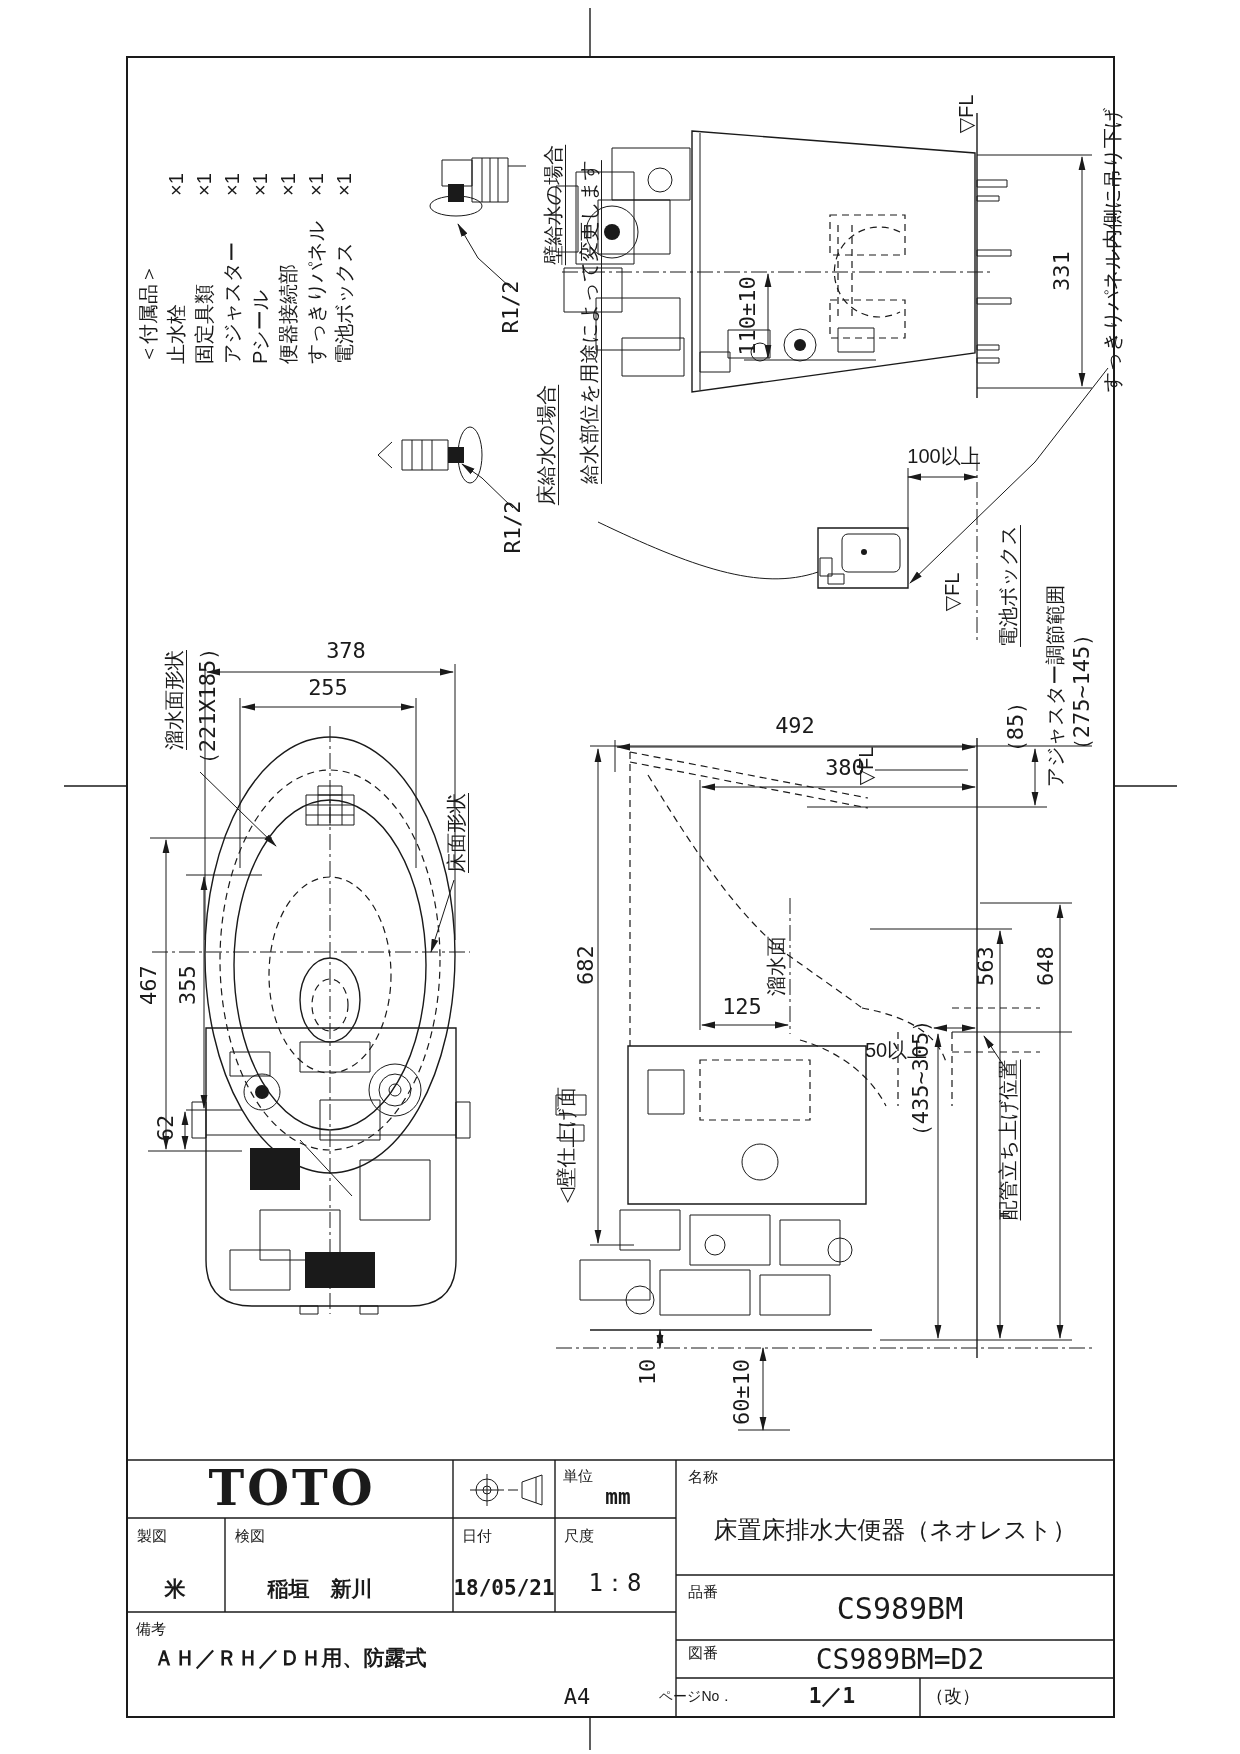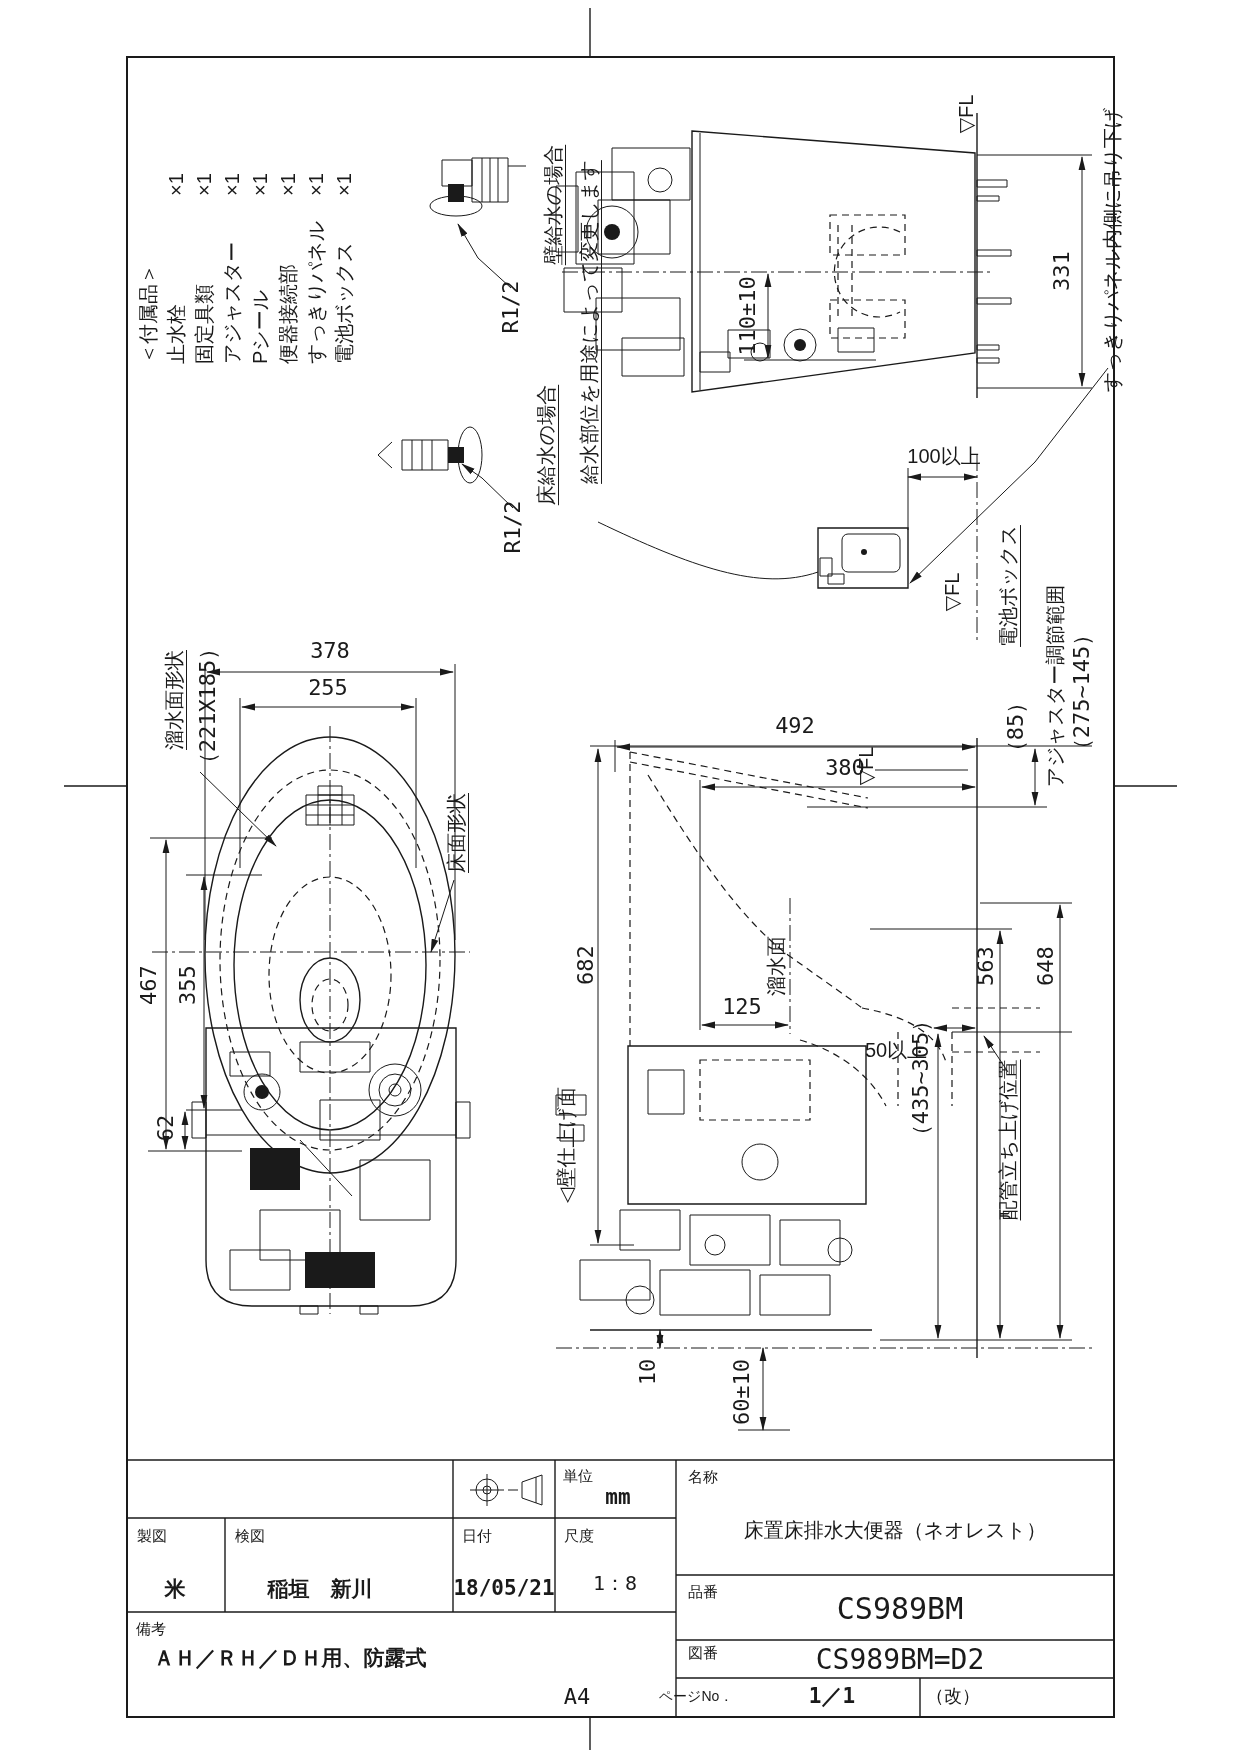--- a/index.html
+++ b/index.html
@@ -13,21 +13,21 @@
   .cdash{stroke:#1a1a1a;stroke-width:1;fill:none;stroke-dasharray:16 4 3 4;}
   .fillb{fill:#1a1a1a;stroke:none;}
   .t{position:absolute;transform:translate(-50%,-50%);white-space:nowrap;line-height:1.1;}
   .v{transform:translate(-50%,-50%) rotate(-90deg);}
   .dim{font-family:"DejaVu Sans Mono","Liberation Mono",monospace;font-size:22px;}
   .jp{font-size:20px;}
   .ul{text-decoration:underline;text-underline-offset:5px;text-decoration-thickness:1px;}
   .small{font-size:15px;}
   .med{font-size:21px;font-weight:bold;}
   .logo{font-family:"DejaVu Serif","Liberation Serif",serif;font-weight:900;font-size:48px;letter-spacing:3px;}
-  .big{font-size:20px;}
+  .big{font-size:24px;}
   .mono{font-family:"DejaVu Sans Mono","Liberation Mono",monospace;}
   .acc{position:absolute;left:246px;top:224px;width:280px;transform:translate(-50%,-50%) rotate(-90deg);}
   .acc-row{display:flex;font-size:20px;line-height:28px;}
   .acc-name{width:168px;}
 </style>
 </head>
 <body>
 
 <div class="sheet">
 
@@ -316,21 +316,21 @@
 
 <div class="t v dim" style="left:748px;top:316px">110±10</div>
 <div class="t v dim" style="left:1062px;top:271px">331</div>
 <div class="t v jp" style="left:966px;top:114px">▽FL</div>
 <div class="t v jp" style="left:1112px;top:250px">すっきりパネル内側に吊り下げ</div>
 
 <div class="t jp" style="left:944px;top:456px">100以上</div>
 <div class="t v jp" style="left:952px;top:592px">▽FL</div>
 <div class="t v jp ul" style="left:1008px;top:586px">電池ボックス</div>
 
-<div class="t dim" style="left:330px;top:651px">378</div>
+<div class="t dim" style="left:346px;top:651px">378</div>
 <div class="t dim" style="left:328px;top:688px">255</div>
 <div class="t v dim" style="left:149px;top:985px">467</div>
 <div class="t v dim" style="left:188px;top:985px">355</div>
 <div class="t v dim" style="left:166px;top:1128px">62</div>
 <div class="t v jp ul" style="left:174px;top:700px">溜水面形状</div>
 <div class="t v dim" style="left:208px;top:706px">（221X185）</div>
 <div class="t v jp ul" style="left:456px;top:833px">床面形状</div>
 
 <div class="t dim" style="left:795px;top:726px">492</div>
 <div class="t dim" style="left:845px;top:768px">380</div>
@@ -343,20 +343,21 @@
 <div class="t v dim" style="left:1046px;top:966px">648</div>
 <div class="t v dim" style="left:921px;top:1078px">（435~305）</div>
 <div class="t v dim" style="left:1016px;top:727px">（85）</div>
 <div class="t v jp" style="left:1055px;top:686px">アジャスター調節範囲</div>
 <div class="t v dim" style="left:1082px;top:692px">（275~145）</div>
 <div class="t v jp" style="left:866px;top:766px">▽FL</div>
 <div class="t v jp ul" style="left:1008px;top:1140px">配管立ち上げ位置</div>
 <div class="t v jp" style="left:776px;top:966px">溜水面</div>
 <div class="t v jp" style="left:566px;top:1145px">◁壁仕上げ面</div>
 
+<div class="t logo" style="left:292px;top:1488px">TOTO</div>
 <div class="t small" style="left:578px;top:1476px">単位</div>
 <div class="t mono med" style="left:618px;top:1498px">mm</div>
 <div class="t small" style="left:152px;top:1536px">製図</div>
 <div class="t med" style="left:175px;top:1589px">米</div>
 <div class="t small" style="left:250px;top:1536px">検図</div>
 <div class="t med" style="left:320px;top:1589px">稲垣　新川</div>
 <div class="t small" style="left:477px;top:1536px">日付</div>
 <div class="t mono med" style="left:504px;top:1589px">18/05/21</div>
 <div class="t small" style="left:579px;top:1536px">尺度</div>
 <div class="t big mono" style="left:615px;top:1583px">1：8</div>

